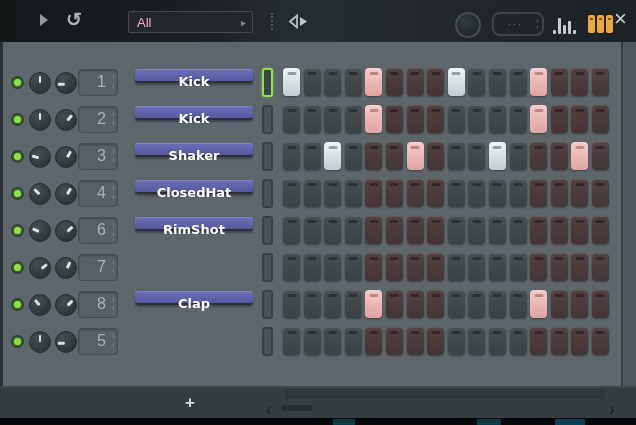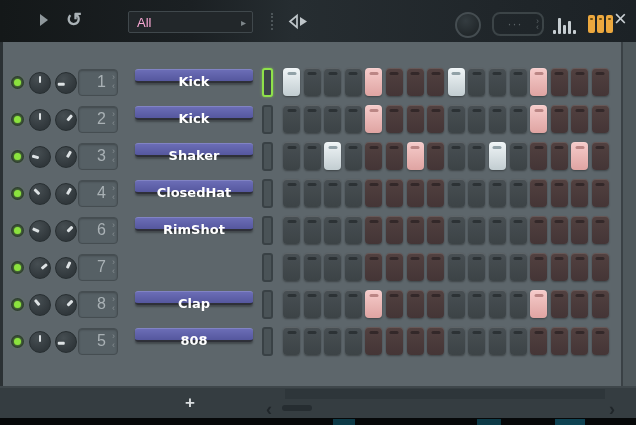--- a/index.html
+++ b/index.html
@@ -425,21 +425,20 @@
           <div class="knob vol">
             <div class="tick" style="transform: rotate(270deg);"></div>
           </div>
           <div class="numbox">
             <span class="n">5</span>
             <span class="sp">
               <span>›</span>
               <span>‹</span>
             </span>
           </div>
-          <div class="namebtn">808</div>
           <div class="mutepill"></div>
           <div class="steps">
             <div class="cell g0"></div>
             <div class="cell g0"></div>
             <div class="cell g0"></div>
             <div class="cell g0"></div>
             <div class="cell g1"></div>
             <div class="cell g1"></div>
             <div class="cell g1"></div>
             <div class="cell g1"></div>

